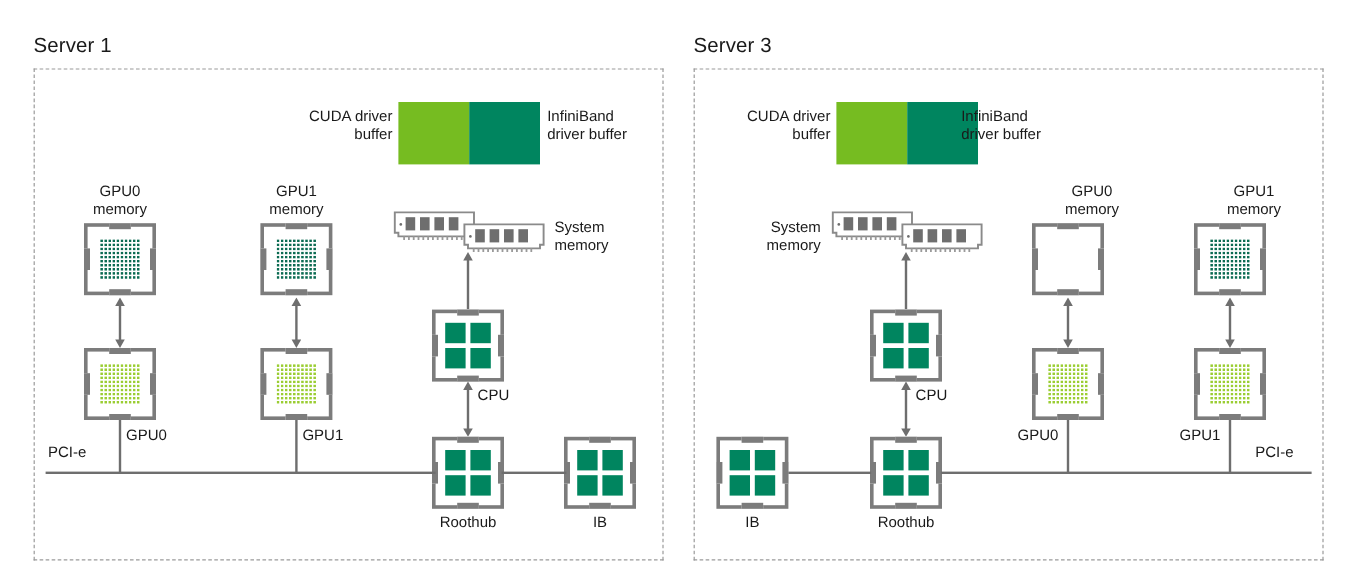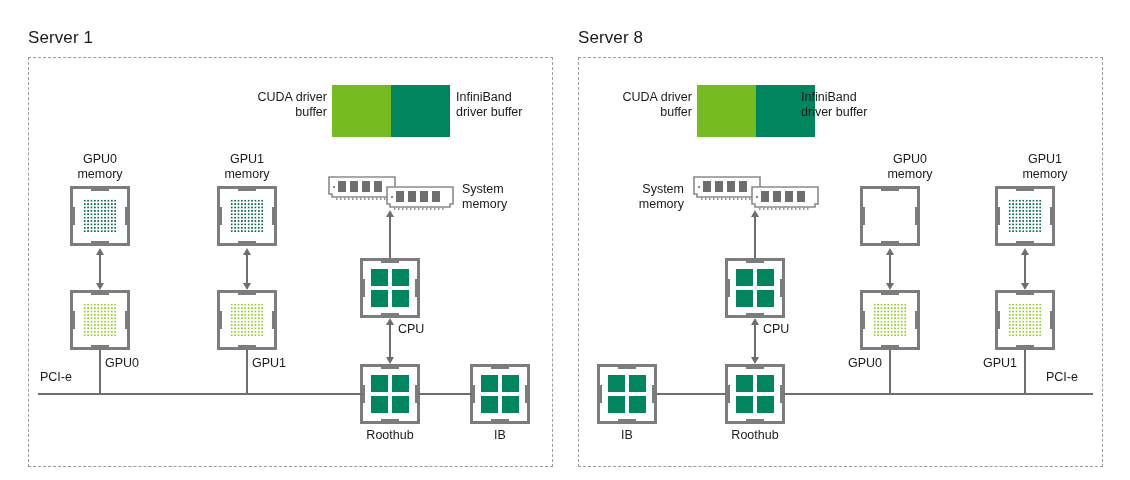--- a/index.html
+++ b/index.html
@@ -305,21 +305,21 @@
       <span style="background:#00855f;"></span>
         <span style="background:#00855f;"></span>
     </div>
   </div>
   <div class="lbl center" style="left:470px;top:428px;width:60px;">IB</div>
 
   <div class="hline" style="left:38px;top:393px;width:325px;"></div>
   <div class="hline" style="left:418px;top:393px;width:54px;"></div>
   <div class="lbl left" style="left:40px;top:370px;width:60px;">PCI-e</div>
 
-  <div class="server-title" style="left:578px;top:28px;">Server 8</div>
+  <div class="server-title" style="left:578px;top:28px;">Server 3</div>
   <div class="server-box" style="left:578px;top:57px;width:525px;height:410px;"></div>
 
   <div class="lbl right" style="left:580px;top:90px;width:112px;">CUDA driver
 buffer</div>
   <div class="buf" style="left:697px;top:85px;width:118px;height:52px;">
     <div class="buf-half" style="width:50%;background:#76bc21;"></div>
     <div class="buf-half" style="width:50%;background:#00855f;"></div>
   </div>
   <div class="lbl left" style="left:801px;top:90px;width:120px;">InfiniBand
 driver buffer</div>

